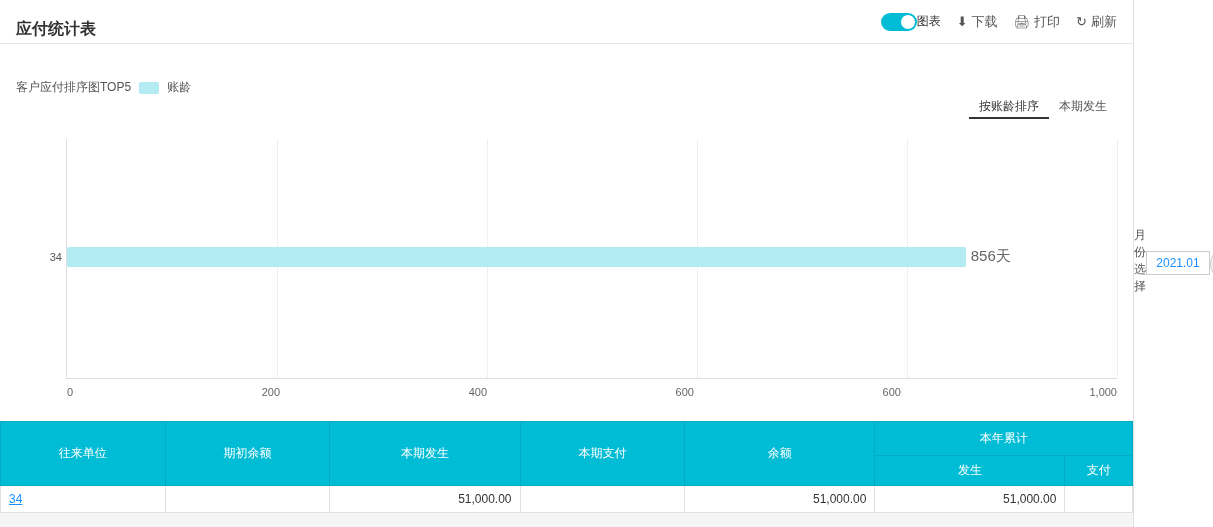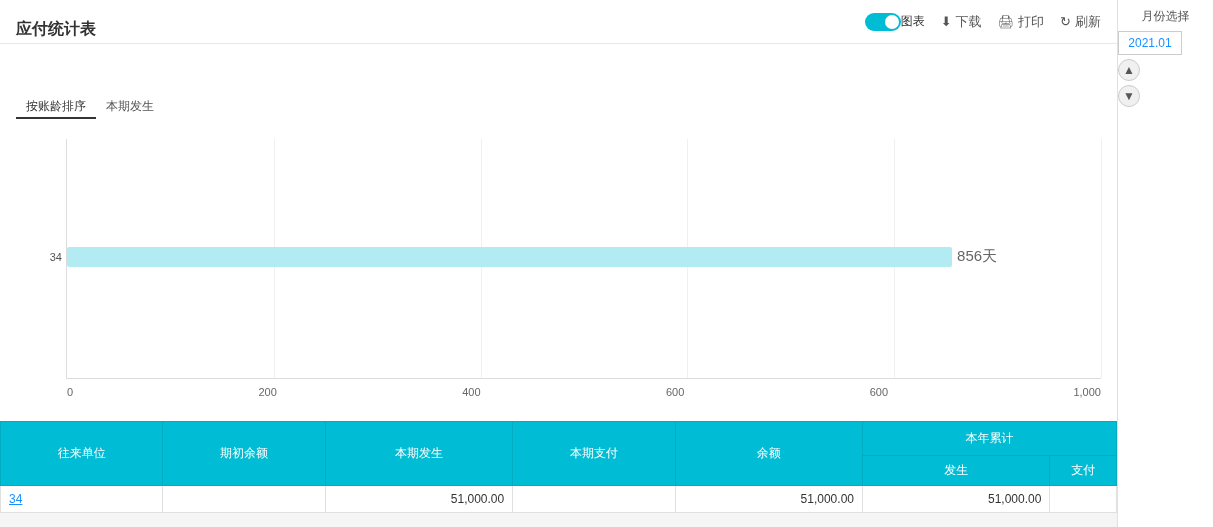--- a/index.html
+++ b/index.html
@@ -38,21 +38,21 @@
     
     .table-section { flex: 1; overflow: auto; }
     table { width: 100%; border-collapse: collapse; }
     .table-header-row th { background: #00bcd4; color: #fff; text-align: center; padding: 8px 6px; font-size: 12px; font-weight: normal; border: 1px solid #00acc1; }
     .table-sub-header th { background: #00bcd4; color: #fff; text-align: center; padding: 6px 0; font-size: 12px; font-weight: normal; border: 1px solid #00acc1; }
     tbody tr td { padding: 6px 8px; border: 1px solid #e0e0e0; font-size: 12px; background: #fff; }
     tbody tr td:first-child { color: #1890ff; cursor: pointer; text-decoration: underline; }
     tbody tr td.number { text-align: right; color: #333; }
 
     
-    .right-sidebar { width: 96px; background: #fff; border-left: 1px solid #e0e0e0; display: flex; flex-direction: column; padding: 8px 0; overflow: hidden; }
+    .right-sidebar { width: 80px; background: #fff; border-left: 1px solid #e0e0e0; display: flex; flex-direction: row; align-items: center; padding: 8px 0; overflow: hidden; }
     .sidebar-label { font-size: 12px; color: #555; margin-bottom: 6px; text-align: center; }
     .sidebar-year-input { width: 64px; height: 24px; border: 1px solid #ccc; font-size: 12px; text-align: center; color: #1890ff; padding: 2px; margin-bottom: 2px; }
     .scroll-btn { width: 22px; height: 22px; background: #f0f0f0; border: 1px solid #ccc; border-radius: 50%; cursor: pointer; display: flex; align-items: center; justify-content: center; font-size: 12px; color: #555; margin: 2px 0; }
     .month-list { display: flex; flex-direction: column; align-items: center; width: 100%; overflow: hidden; flex: 1; }
     .month-item { width: 100%; text-align: center; padding: 3px 0; font-size: 12px; cursor: pointer; color: #333; }
     .month-item.current-year { background: #4caf50; color: #fff; font-weight: bold; width: 100%; }
   </style>
 </head>
 <body>
 
@@ -75,20 +75,25 @@
       </div>
       <div class="action-btn">
         <span>↻</span>
         <span>刷新</span>
       </div>
     </div>
   </div>
 
   <div class="chart-section">
     <div class="chart-header">
+      <div class="chart-legend">
+        <span>客户应付排序图TOP5</span>
+        <div class="legend-box"></div>
+        <span>账龄</span>
+      </div>
       <div class="chart-sort-btns">
         <div class="sort-btn active">按账龄排序</div>
         <div class="sort-btn">本期发生</div>
       </div>
     </div>
 
     <div class="chart-area">
       <div class="chart-bars-container">
 
         <div class="chart-grid">

